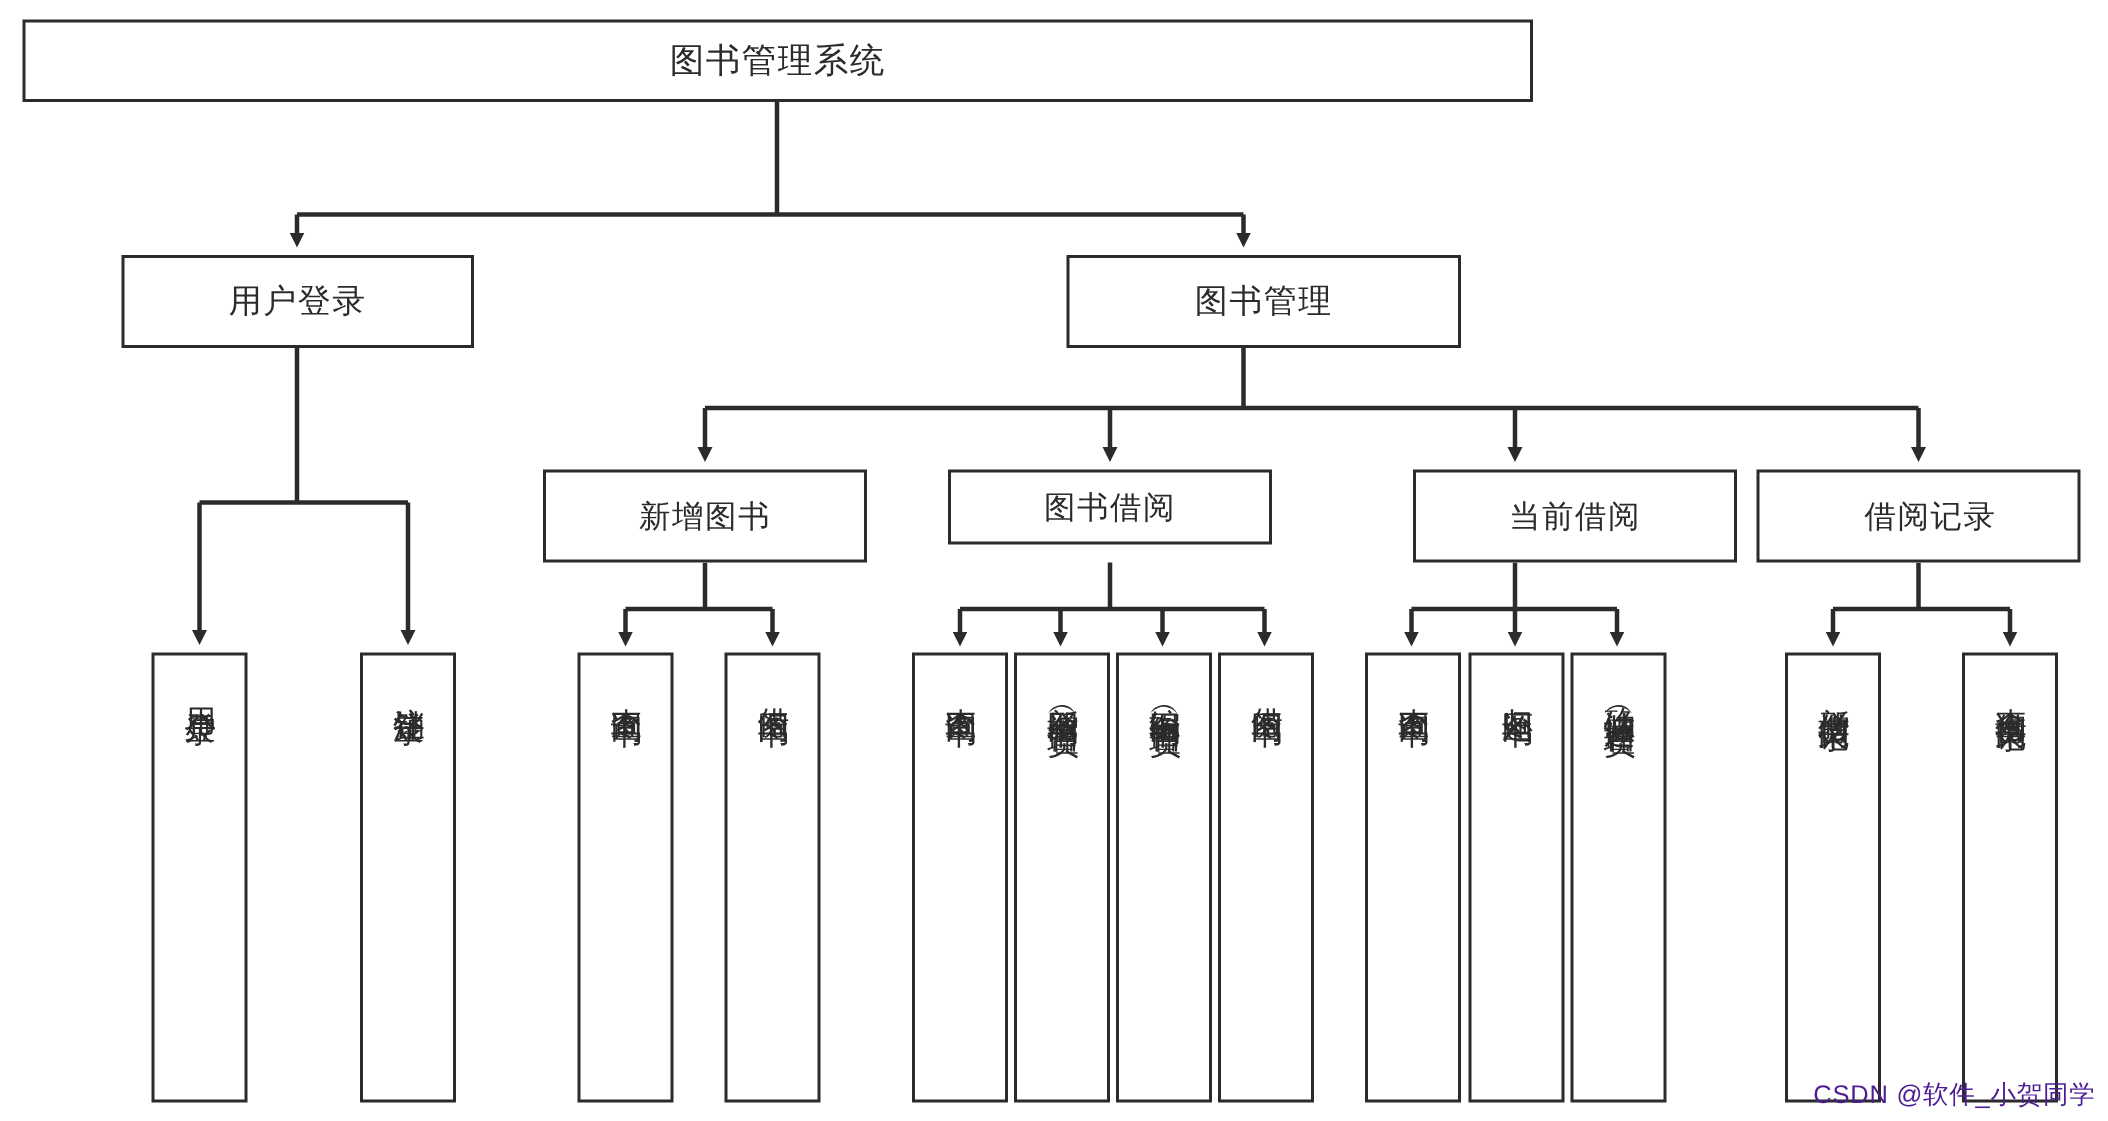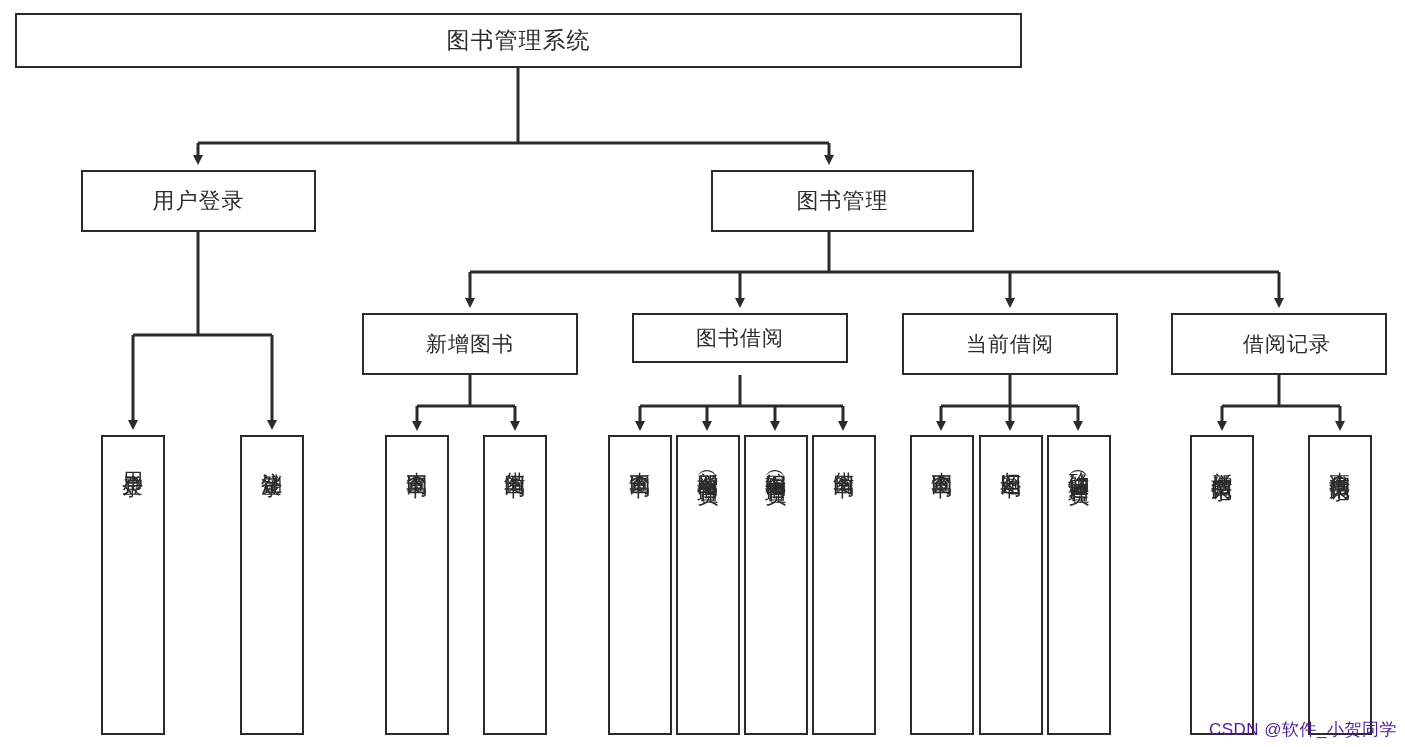--- a/index.html
+++ b/index.html
@@ -145,21 +145,21 @@
   </div>
 
   <div class="node lvl3" style="left:362px; top:313px; width:216px; height:62px;">
     <span class="label">新增图书</span>
   </div>
 
   <div class="node lvl3" style="left:632px; top:313px; width:216px; height:50px;text-align:right;">
     <span class="label">图书借阅</span>
   </div>
 
-  <div class="node lvl3" style="left:902px; top:313px; width:216px; height:62px;">
+  <div class="node lvl3" style="left:942px; top:313px; width:216px; height:62px;">
     <span class="label">当前借阅</span>
   </div>
 
   <div class="node lvl3" style="left:1171px; top:313px; width:216px; height:62px;padding-left:16px;">
     <span class="label">借阅记录</span>
   </div>
 
   <div class="node leaf" style="left:101px; top:435px; width:64px; height:300px;">
     <span class="vtext">用户登录</span>
   </div>

